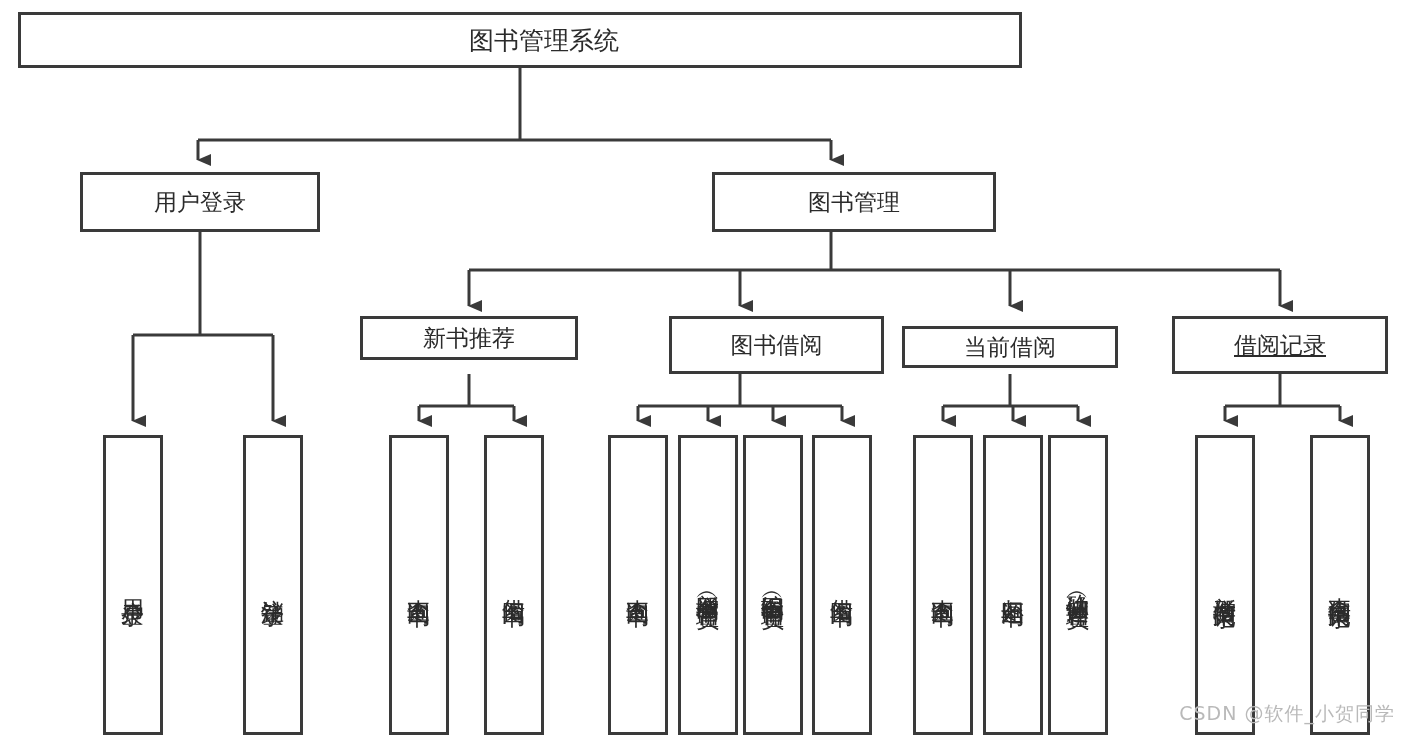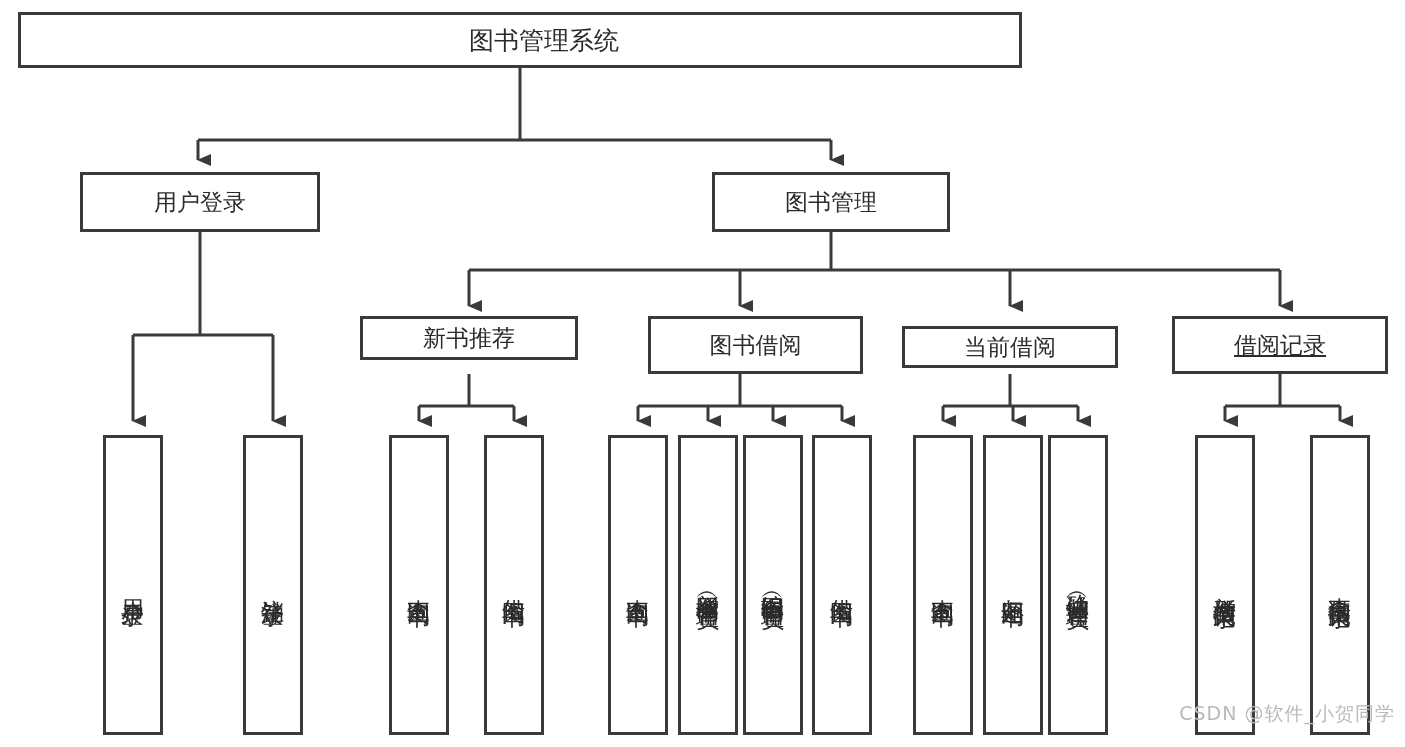--- a/index.html
+++ b/index.html
@@ -119,25 +119,25 @@
       <path d="M1225,406 L1340,406"></path>
       <path d="M1225,406 L1225,421" marker-end="url(#arrow)"></path>
       <path d="M1340,406 L1340,421" marker-end="url(#arrow)"></path>
     </g>
   </svg>
 
   <div class="node root" style="left:18px;top:12px;width:1004px;height:56px;padding-left:48px;">图书管理系统</div>
 
   <div class="node lvl2" style="left:80px;top:172px;width:240px;height:60px;">用户登录</div>
 
-  <div class="node lvl2" style="left:712px;top:172px;width:238px;height:60px;">图书管理</div>
+  <div class="node lvl2" style="left:712px;top:172px;width:284px;height:60px;">图书管理</div>
 
   <div class="node lvl3" style="left:360px;top:316px;width:218px;height:44px;">新书推荐</div>
 
-  <div class="node lvl3" style="left:648px;top:316px;width:215px;height:58px;">图书借阅</div>
+  <div class="node lvl3" style="left:669px;top:316px;width:215px;height:58px;">图书借阅</div>
 
   <div class="node lvl3" style="left:902px;top:316px;width:216px;height:42px;margin-top:10px;">当前借阅</div>
 
   <div class="node lvl3" style="left:1172px;top:316px;width:216px;height:58px;text-decoration:underline;">借阅记录</div>
 
   <div class="node leaf" style="left:103px;top:435px;width:60px;height:300px;">
     <span class="cap">用户登录</span>
   </div>
   <div class="node leaf" style="left:243px;top:435px;width:60px;height:300px;">
     <span class="cap">注销登录</span>

